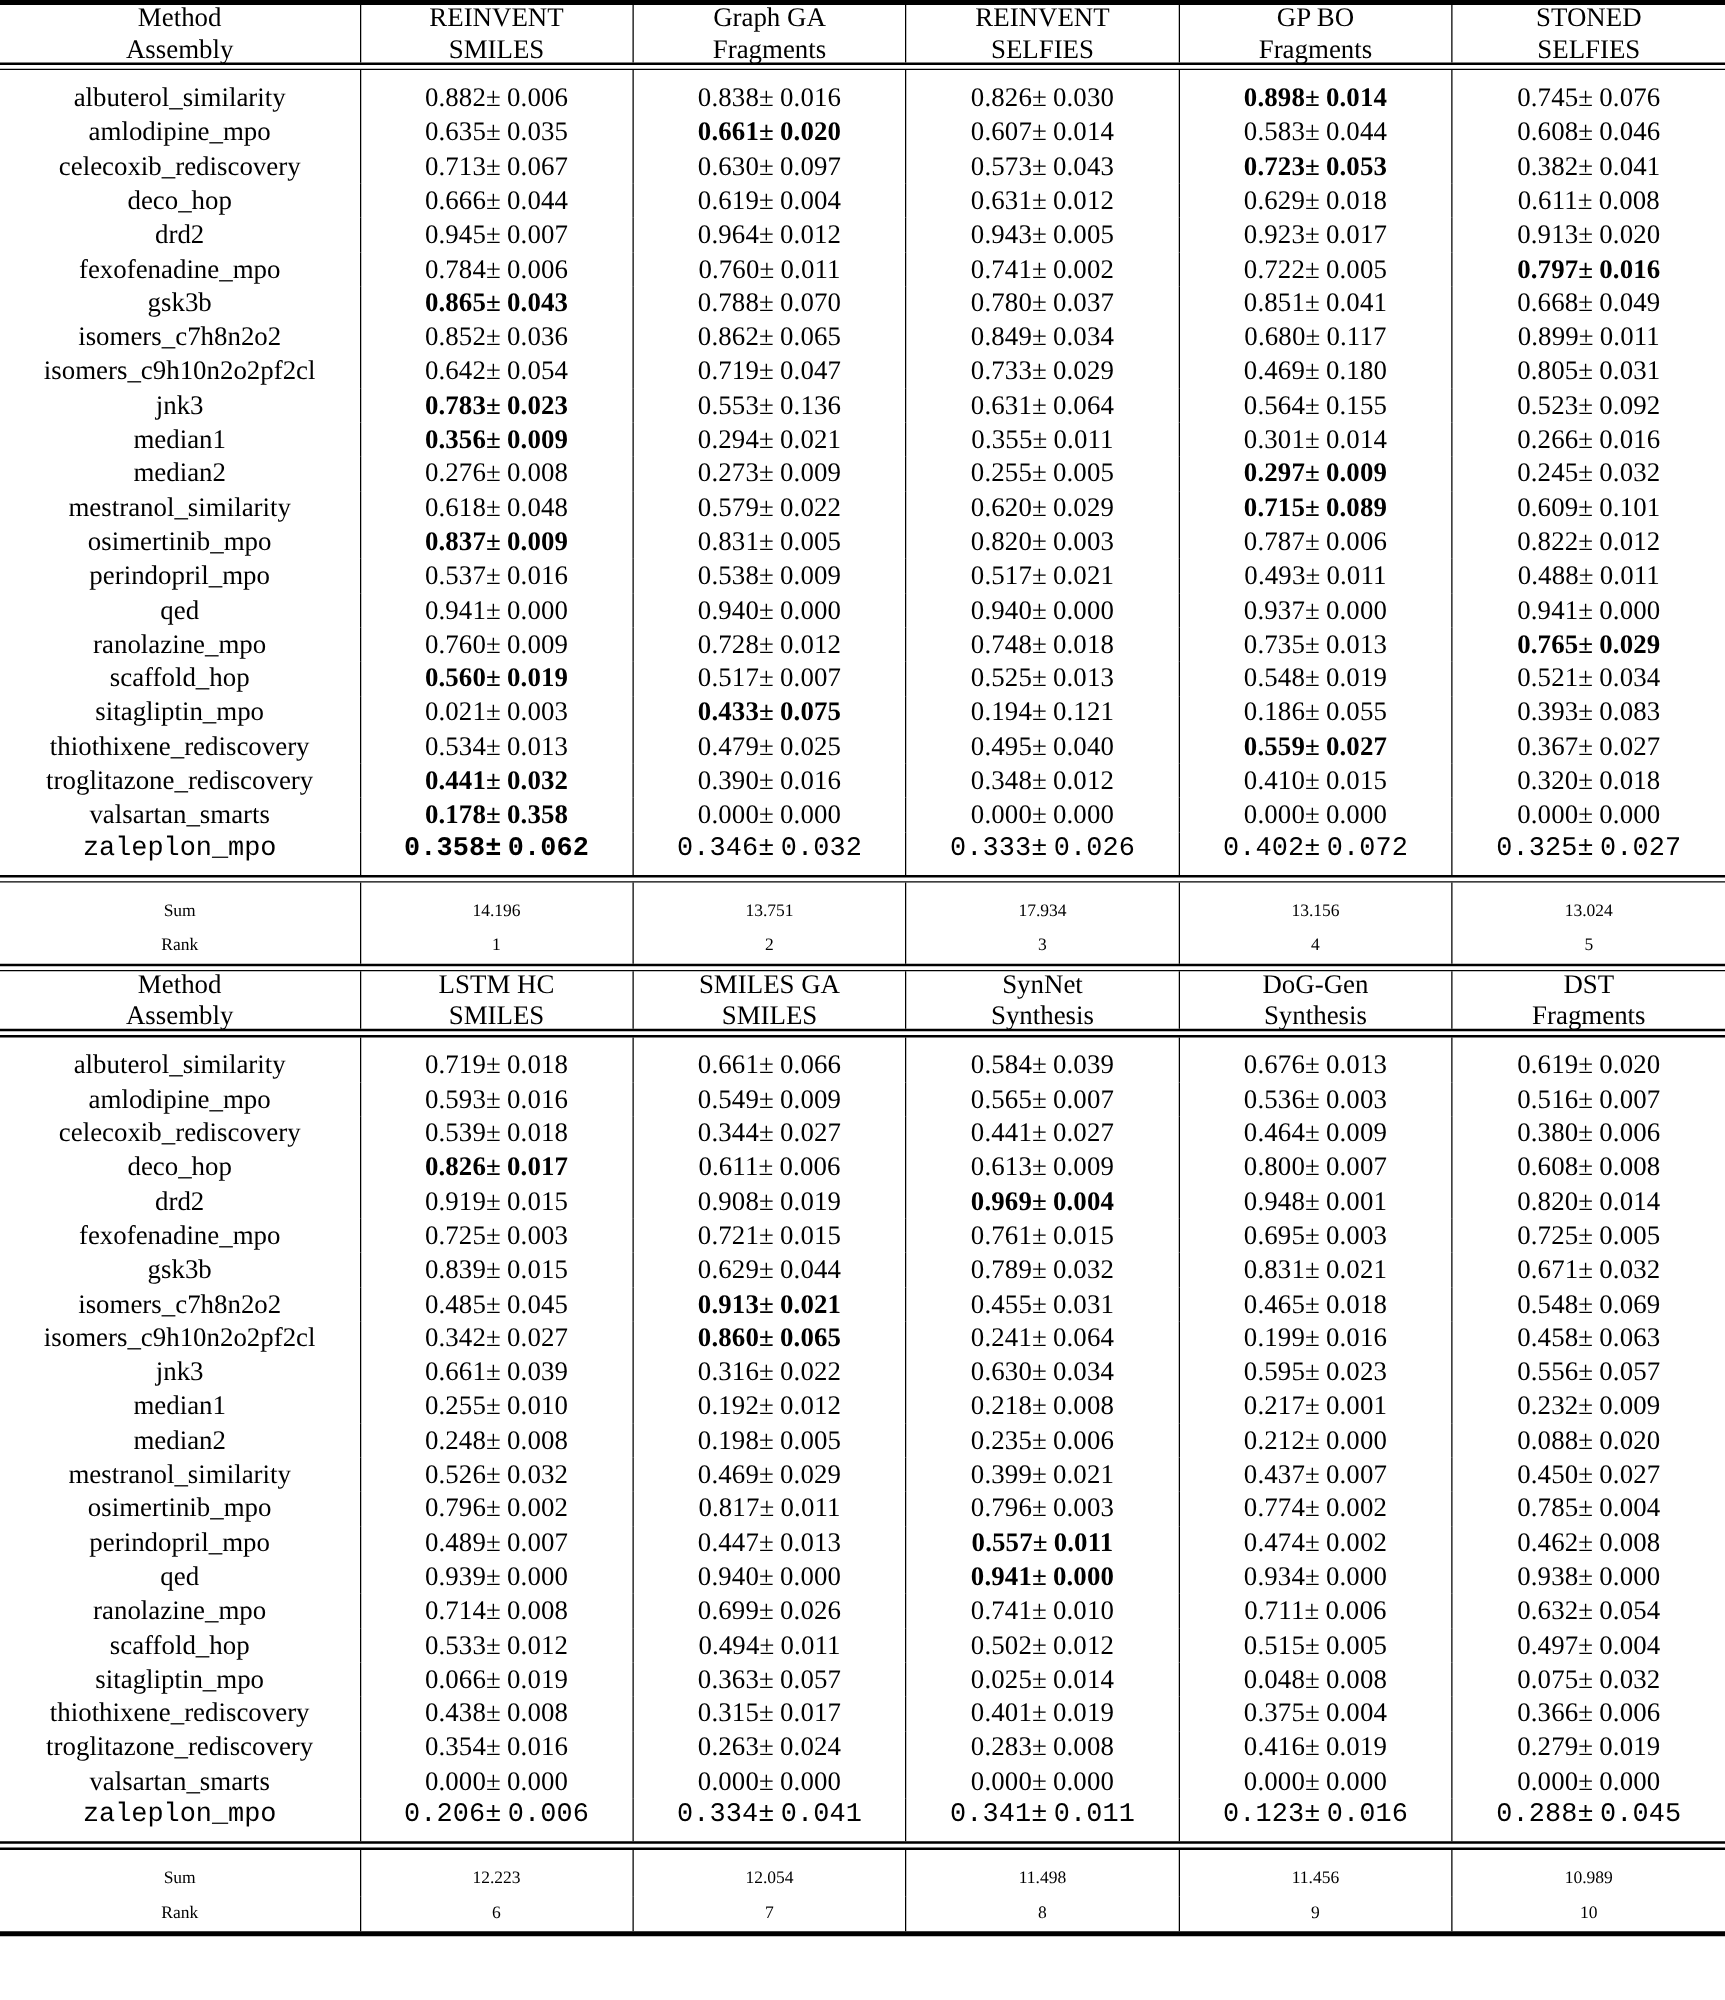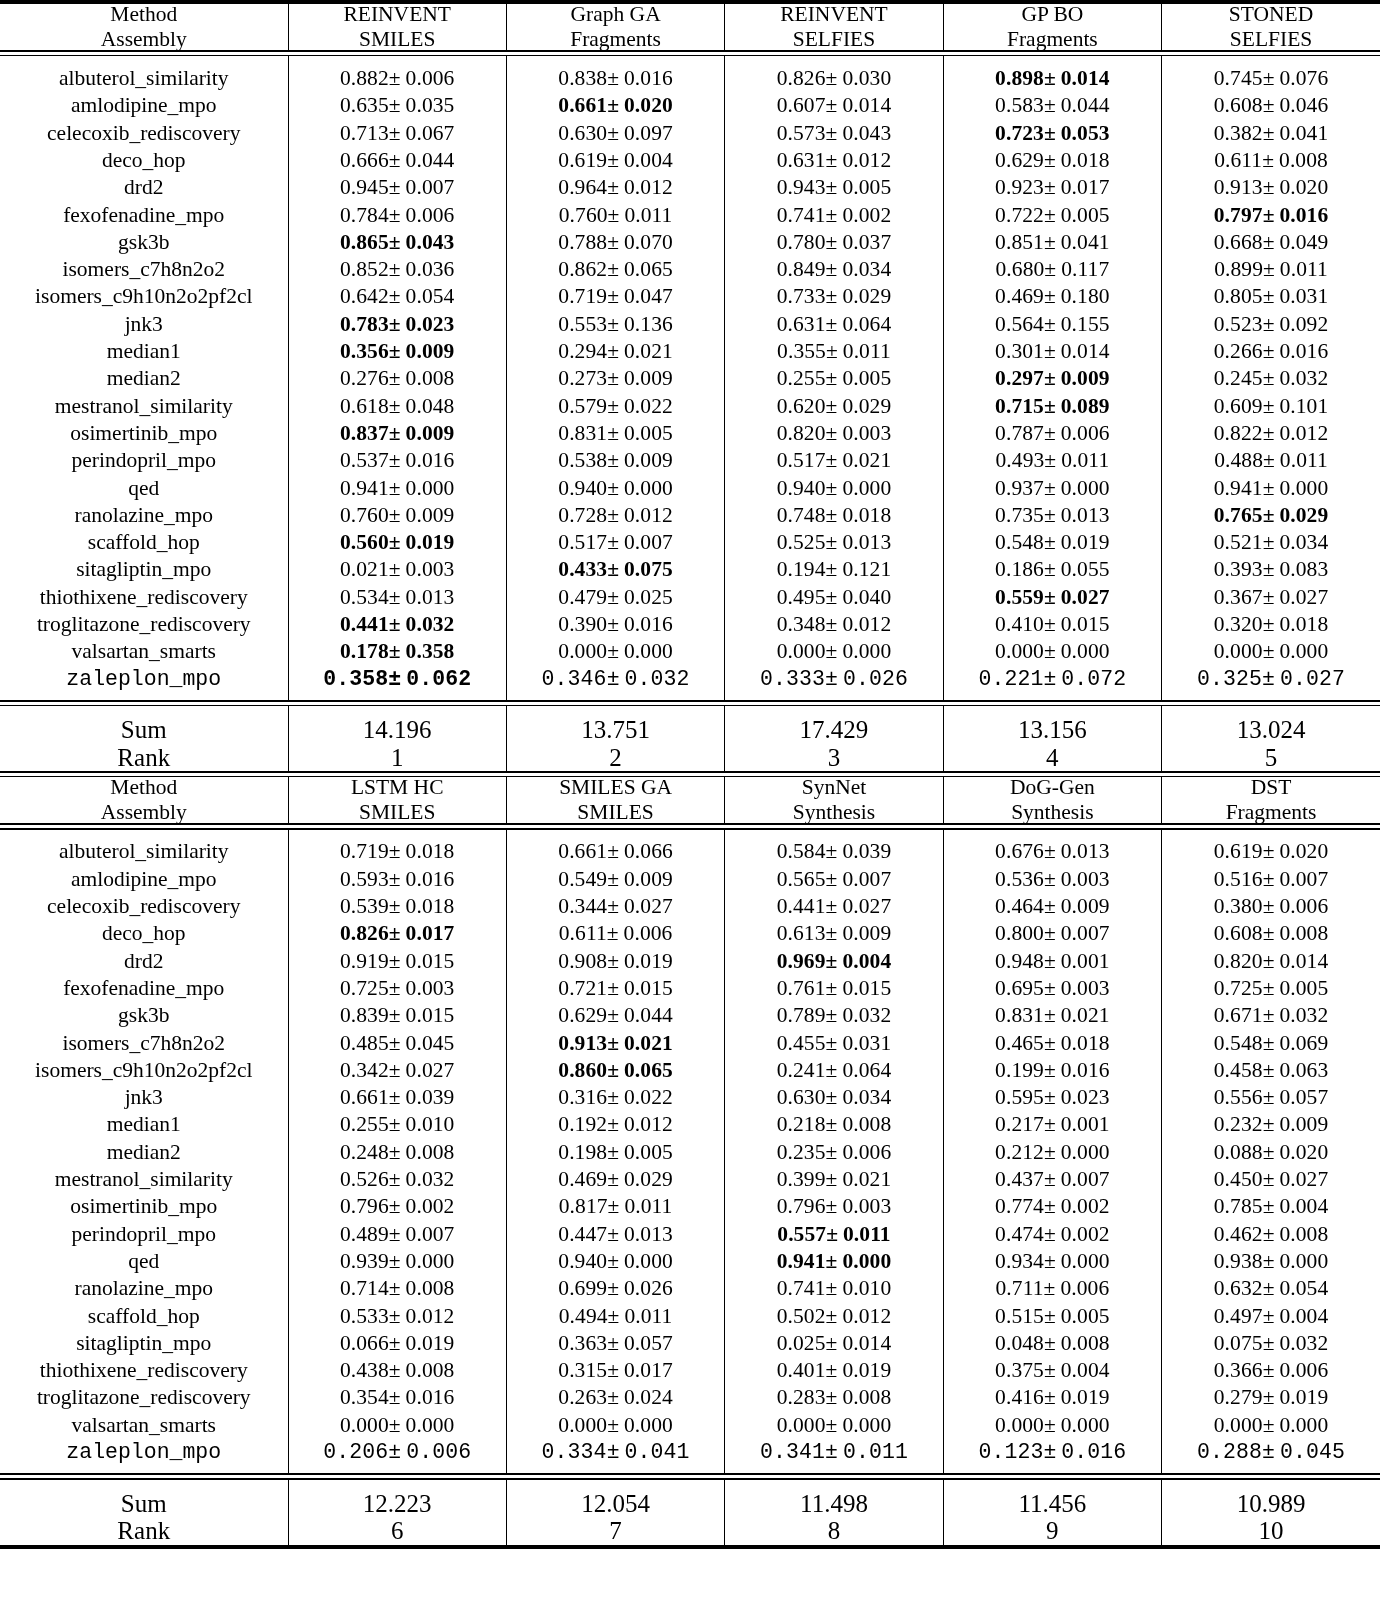--- a/index.html
+++ b/index.html
@@ -91,21 +91,21 @@
   .pm {
     display: inline-block;
     padding-left: 0px;
     padding-right: 5px;
   }
   .valnum { letter-spacing: 0.1px; }
 
   
   td.scell {
     height: 27.5px;
-    font-size: 25px;
+    font-size: 14px;
   }
   td.scell.sum-top { padding-top: 10px; }
   td.scell.rank-bot { }
 </style>
 </head>
 <body>
 
 <div id="sheet">
   <table class="bench">
     <colgroup>
@@ -329,35 +329,35 @@
           <td class="bcell vsep"><span><span class="valnum">0.000</span><span class="pm">±</span><span class="valnum">0.000</span></span></td>
           <td class="bcell vsep"><span><span class="valnum">0.000</span><span class="pm">±</span><span class="valnum">0.000</span></span></td>
           <td class="bcell vsep"><span><span class="valnum">0.000</span><span class="pm">±</span><span class="valnum">0.000</span></span></td>
           <td class="bcell vsep"><span><span class="valnum">0.000</span><span class="pm">±</span><span class="valnum">0.000</span></span></td>
         </tr>
         <tr>
           <td class="bcell pad-last">zaleplon_mpo</td>
           <td class="bcell vsep pad-last"><span class="bold"><span class="valnum">0.358</span><span class="pm">±</span><span class="valnum">0.062</span></span></td>
           <td class="bcell vsep pad-last"><span><span class="valnum">0.346</span><span class="pm">±</span><span class="valnum">0.032</span></span></td>
           <td class="bcell vsep pad-last"><span><span class="valnum">0.333</span><span class="pm">±</span><span class="valnum">0.026</span></span></td>
-          <td class="bcell vsep pad-last"><span><span class="valnum">0.221</span><span class="pm">±</span><span class="valnum">0.072</span></span></td>
+          <td class="bcell vsep pad-last"><span><span class="valnum">0.402</span><span class="pm">±</span><span class="valnum">0.072</span></span></td>
           <td class="bcell vsep pad-last"><span><span class="valnum">0.325</span><span class="pm">±</span><span class="valnum">0.027</span></span></td>
         </tr>
         <tr class="rulerow">
           <td colspan="6">
             <div class="rule-thin"></div>
             <div class="rule-gap"></div>
             <div class="rule-thin"></div>
           </td>
         </tr>
         <tr>
           <td class="scell sum-top">Sum</td>
           <td class="scell vsep sum-top">14.196</td>
           <td class="scell vsep sum-top">13.751</td>
-          <td class="scell vsep sum-top">17.429</td>
+          <td class="scell vsep sum-top">17.934</td>
           <td class="scell vsep sum-top">13.156</td>
           <td class="scell vsep sum-top">13.024</td>
         </tr>
         <tr>
           <td class="scell rank-bot">Rank</td>
           <td class="scell vsep rank-bot">1</td>
           <td class="scell vsep rank-bot">2</td>
           <td class="scell vsep rank-bot">3</td>
           <td class="scell vsep rank-bot">4</td>
           <td class="scell vsep rank-bot">5</td>

